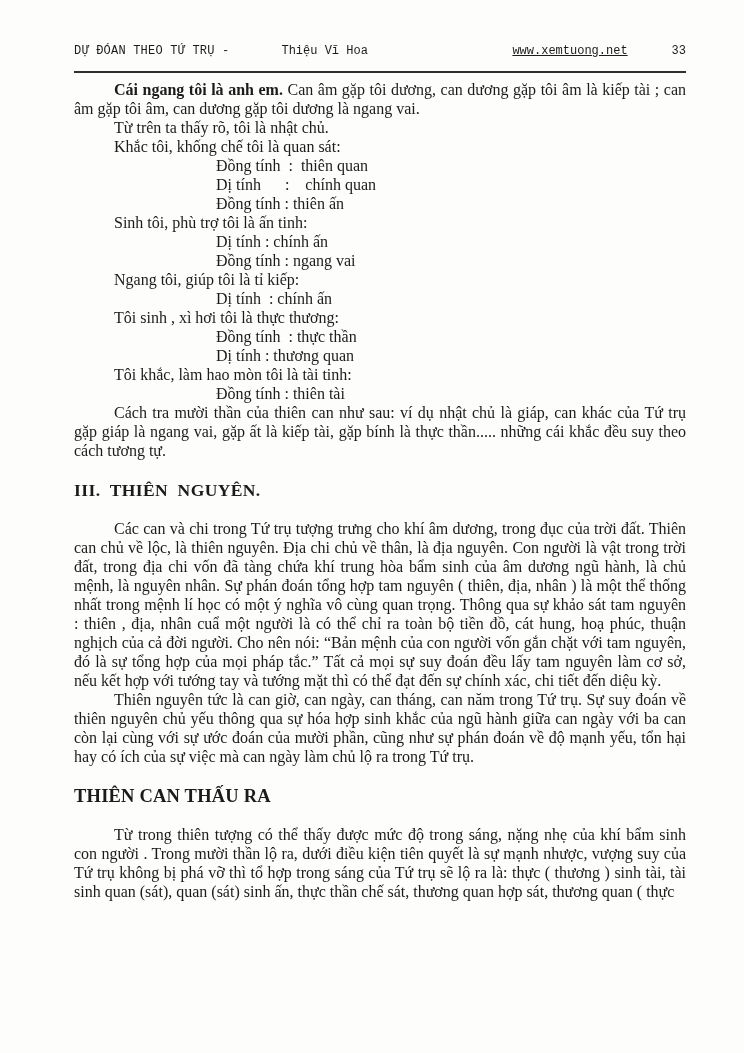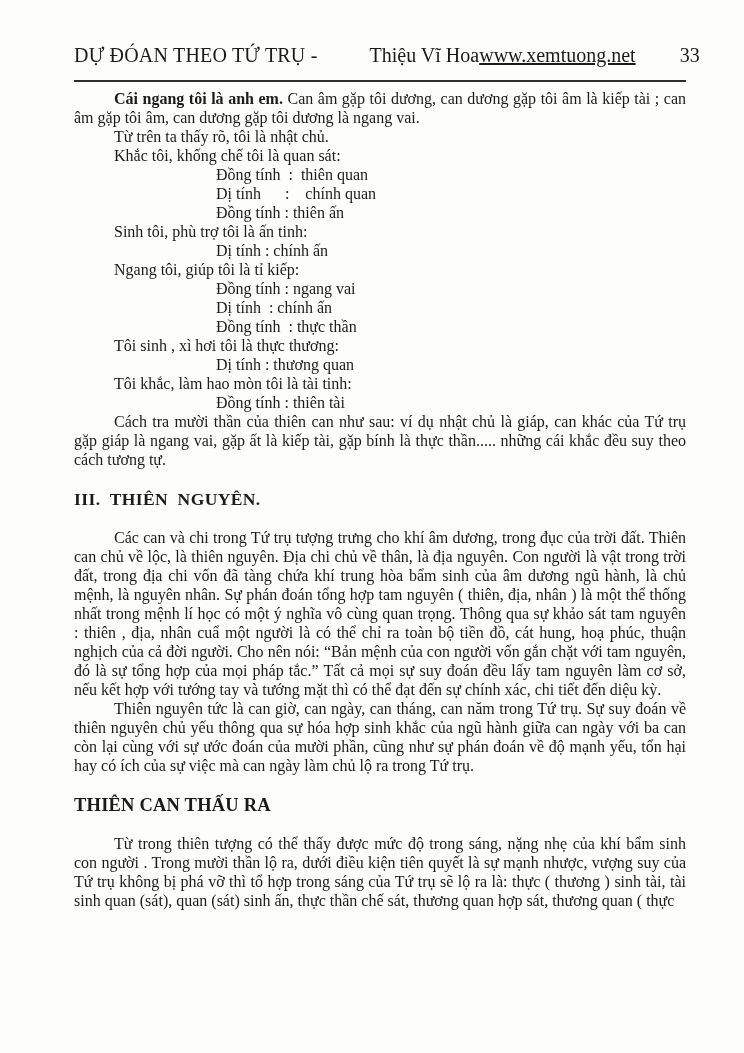--- a/index.html
+++ b/index.html
@@ -16,22 +16,23 @@
     color: #1b1b1b;
     font-family: "Liberation Serif", "DejaVu Serif", serif;
     box-sizing: border-box;
     padding: 44px 58px 0 74px;
     overflow: hidden;
   }
   
   .hdr {
     display: flex;
     align-items: center;
-    font-size: 20px;
+    font-size: 12px;
     white-space: nowrap;
+    font-family: Liberation Mono, monospace;
   }
   .hdr-title { letter-spacing: 0.2px; }
   .hdr-author { margin-left: 52px; }
   .hdr-site { margin-left: auto; text-decoration: underline; }
   .hdr-page { margin-left: 44px; }
   .hdr-rule {
     border: 0;
     border-top: 2px solid #2e2e2e;
     margin: 13px 0 0 0;
   }
@@ -79,25 +80,25 @@
     <p class="para"><span class="b">Cái ngang tôi là anh em.</span>
       <span>Can âm gặp tôi dương, can dương gặp tôi âm là kiếp tài ; can âm gặp tôi âm, can dương gặp tôi dương là ngang vai.</span></p>
 
     <div class="line ind1">Từ trên ta thấy rõ, tôi là nhật chủ.</div>
     <div class="line ind1">Khắc tôi, khống chế tôi là quan sát:</div>
     <div class="line ind2">Đồng tính  :  thiên quan</div>
     <div class="line ind2">Dị tính      :    chính quan</div>
     <div class="line ind2">Đồng tính : thiên ấn</div>
     <div class="line ind1">Sinh tôi, phù trợ tôi là ấn tinh:</div>
     <div class="line ind2">Dị tính : chính ấn</div>
+    <div class="line ind2">Đồng tính : ngang vai</div>
     <div class="line ind1">Ngang tôi, giúp tôi là tỉ kiếp:</div>
-    <div class="line ind2">Đồng tính : ngang vai</div>
     <div class="line ind2">Dị tính  : chính ấn</div>
+    <div class="line ind1">Tôi sinh , xì hơi tôi là thực thương:</div>
     <div class="line ind2">Đồng tính  : thực thần</div>
-    <div class="line ind1">Tôi sinh , xì hơi tôi là thực thương:</div>
     <div class="line ind2">Dị tính : thương quan</div>
     <div class="line ind1">Tôi khắc, làm hao mòn tôi là tài tinh:</div>
     <div class="line ind2">Đồng tính : thiên tài</div>
 
     <p class="para">Cách tra mười thần của thiên can như sau: ví dụ nhật chủ là giáp, can khác của Tứ trụ gặp giáp là ngang vai, gặp ất là kiếp tài, gặp bính là thực thần..... những cái khắc đều suy theo cách tương tự.</p>
 
     <div class="heading h-roman">III.  THIÊN  NGUYÊN.</div>
 
     <p class="para">Các can và chi trong Tứ trụ tượng trưng cho khí âm dương, trong đục của trời đất. Thiên can chủ về lộc, là thiên nguyên. Địa chi chủ về thân, là địa nguyên. Con người là vật trong trời đất, trong địa chi vốn đã tàng chứa khí trung hòa bẩm sinh của âm dương ngũ hành, là chủ mệnh, là nguyên nhân. Sự phán đoán tổng hợp tam nguyên ( thiên, địa, nhân ) là một thể thống nhất trong mệnh lí học có một ý nghĩa vô cùng quan trọng. Thông qua sự khảo sát tam nguyên : thiên , địa, nhân cuẩ một người là có thể chỉ ra toàn bộ tiền đồ, cát hung, hoạ phúc, thuận nghịch của cả đời người. Cho nên nói: “Bản mệnh của con người vốn gắn chặt với tam nguyên, đó là sự tổng hợp của mọi pháp tắc.” Tất cả mọi sự suy đoán đều lấy tam nguyên làm cơ sở, nếu kết hợp với tướng tay và tướng mặt thì có thể đạt đến sự chính xác, chi tiết đến diệu kỳ.</p>
 

